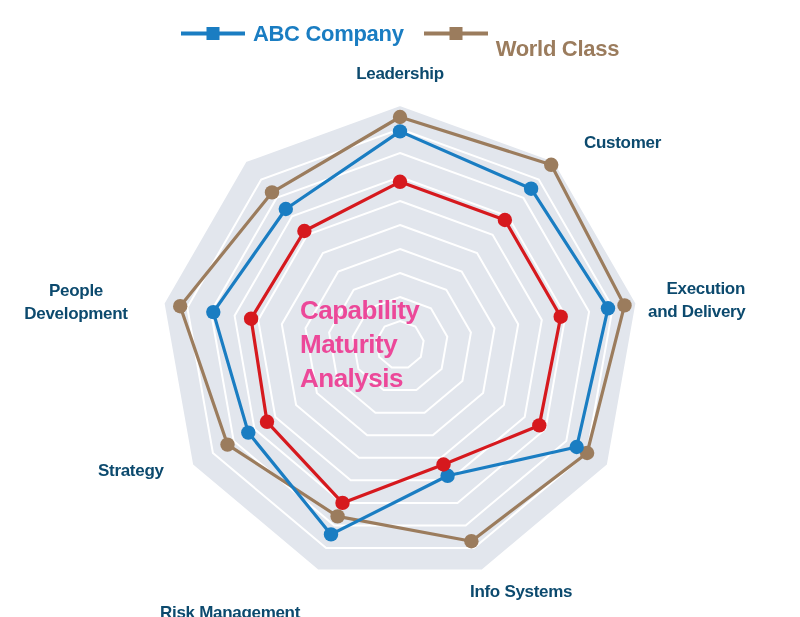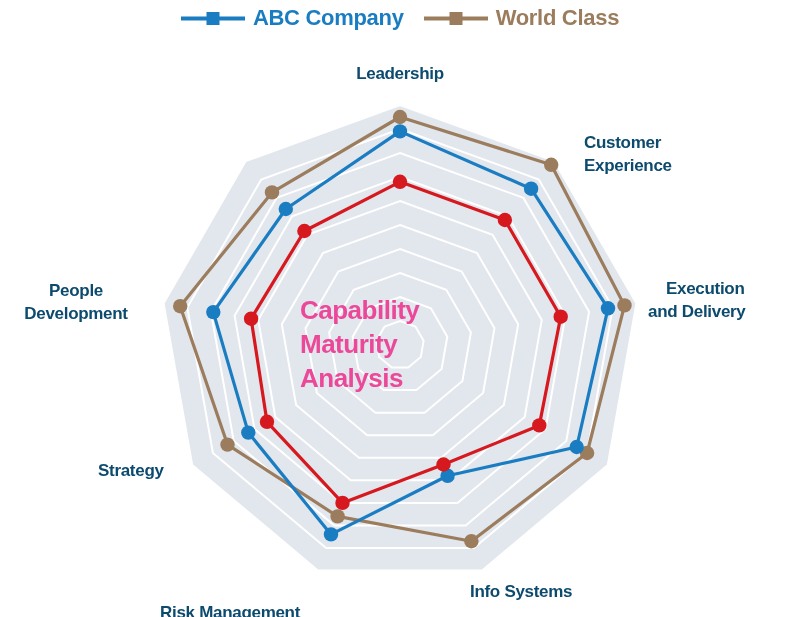--- a/index.html
+++ b/index.html
@@ -16,21 +16,21 @@
 
   
   #radar-svg { position:absolute; left:0; top:0; }
 
   
   .axis-label { position:absolute; color:#0c4a6e; font-size:17px; font-weight:bold;
                 line-height:23px; letter-spacing:-0.3px; white-space:nowrap; }
   .axis-label .indent { display:inline-block; margin-left:18px; }
   #lbl-leadership        { left:300px; top:62px;  width:200px; text-align:center; }
   #lbl-customer          { left:584px; top:131px; text-align:left; }
-  #lbl-execution         { left:648px; top:277px; text-align:left; }
+  #lbl-execution         { left:648px; top:277px; text-align:center; }
   #lbl-financial         { left:633px; top:458px; }
   #lbl-info-systems      { left:470px; top:580px; }
   #lbl-risk-management   { left:160px; top:580px;margin-top:21px; }
   #lbl-strategy          { left:98px;  top:459px; }
   #lbl-people            { left:0px;   top:279px; width:152px; text-align:center; }
   #lbl-solution          { left:0px;   top:131px; width:240px; text-align:right; }
 
   
   .center-title { position:absolute; left:300px; top:293px; width:200px;
                   text-align:left; color:#ec4899; font-size:26px; font-weight:bold;
@@ -102,30 +102,29 @@
       </span>
       <span class="legend-label" style="color: rgb(26, 125, 194);">ABC Company</span>
     </div>
     <div class="legend-item">
       <span class="legend-marker">
         <svg width="64" height="17">
             <line x1="0" y1="8.5" x2="64" y2="8.5" stroke-width="4" stroke="#9b7c5d"></line>
             <rect x="25.5" y="2" width="13" height="13" fill="#9b7c5d"></rect>
           </svg>
       </span>
-      <span class="legend-label" style="color: rgb(155, 124, 93);">World Class</span>
+      <span class="legend-label" style="color: rgb(155, 124, 93); margin-top: 31px;">World Class</span>
     </div>
   </div>
 
   <div class="axis-label" id="lbl-leadership">
     <div>Leadership</div>
   </div>
   <div class="axis-label" id="lbl-customer">
     <div>Customer</div>
-    <div>Experience</div>
   </div>
   <div class="axis-label" id="lbl-execution">
     <div><span class="indent">Execution</span></div>
     <div>and Delivery</div>
   </div>
   <div class="axis-label" id="lbl-info-systems">
     <div>Info Systems</div>
   </div>
   <div class="axis-label" id="lbl-risk-management">
     <div>Risk Management</div>

